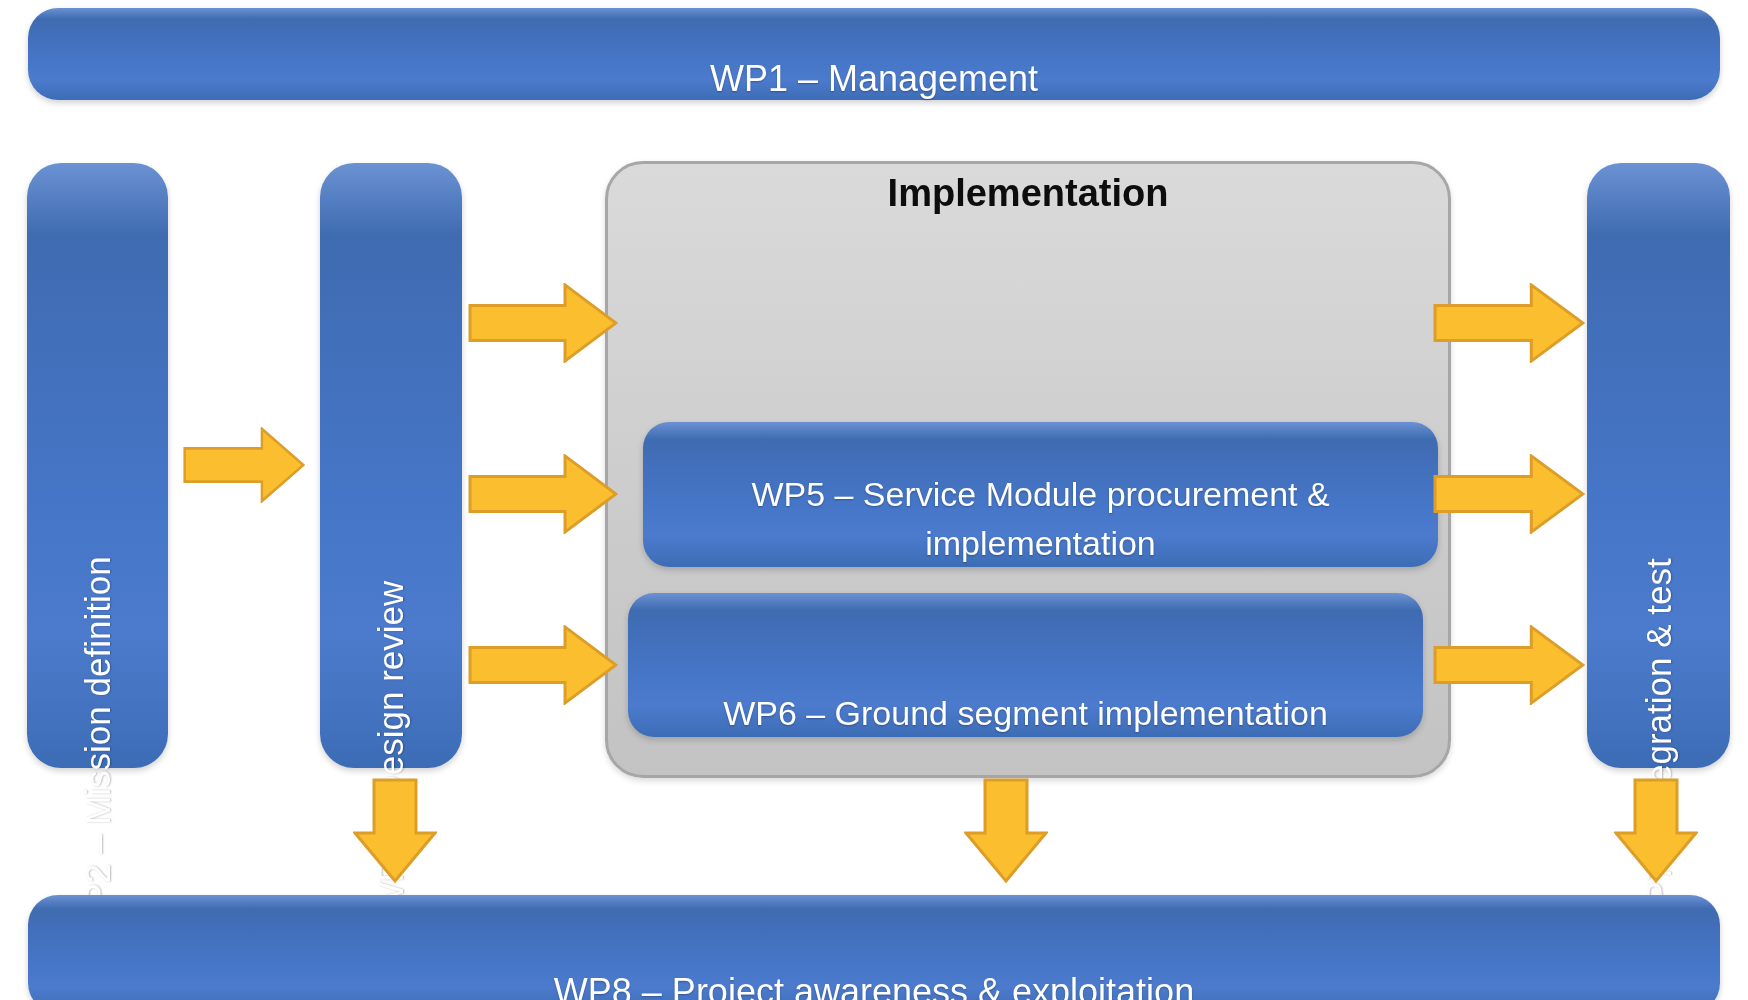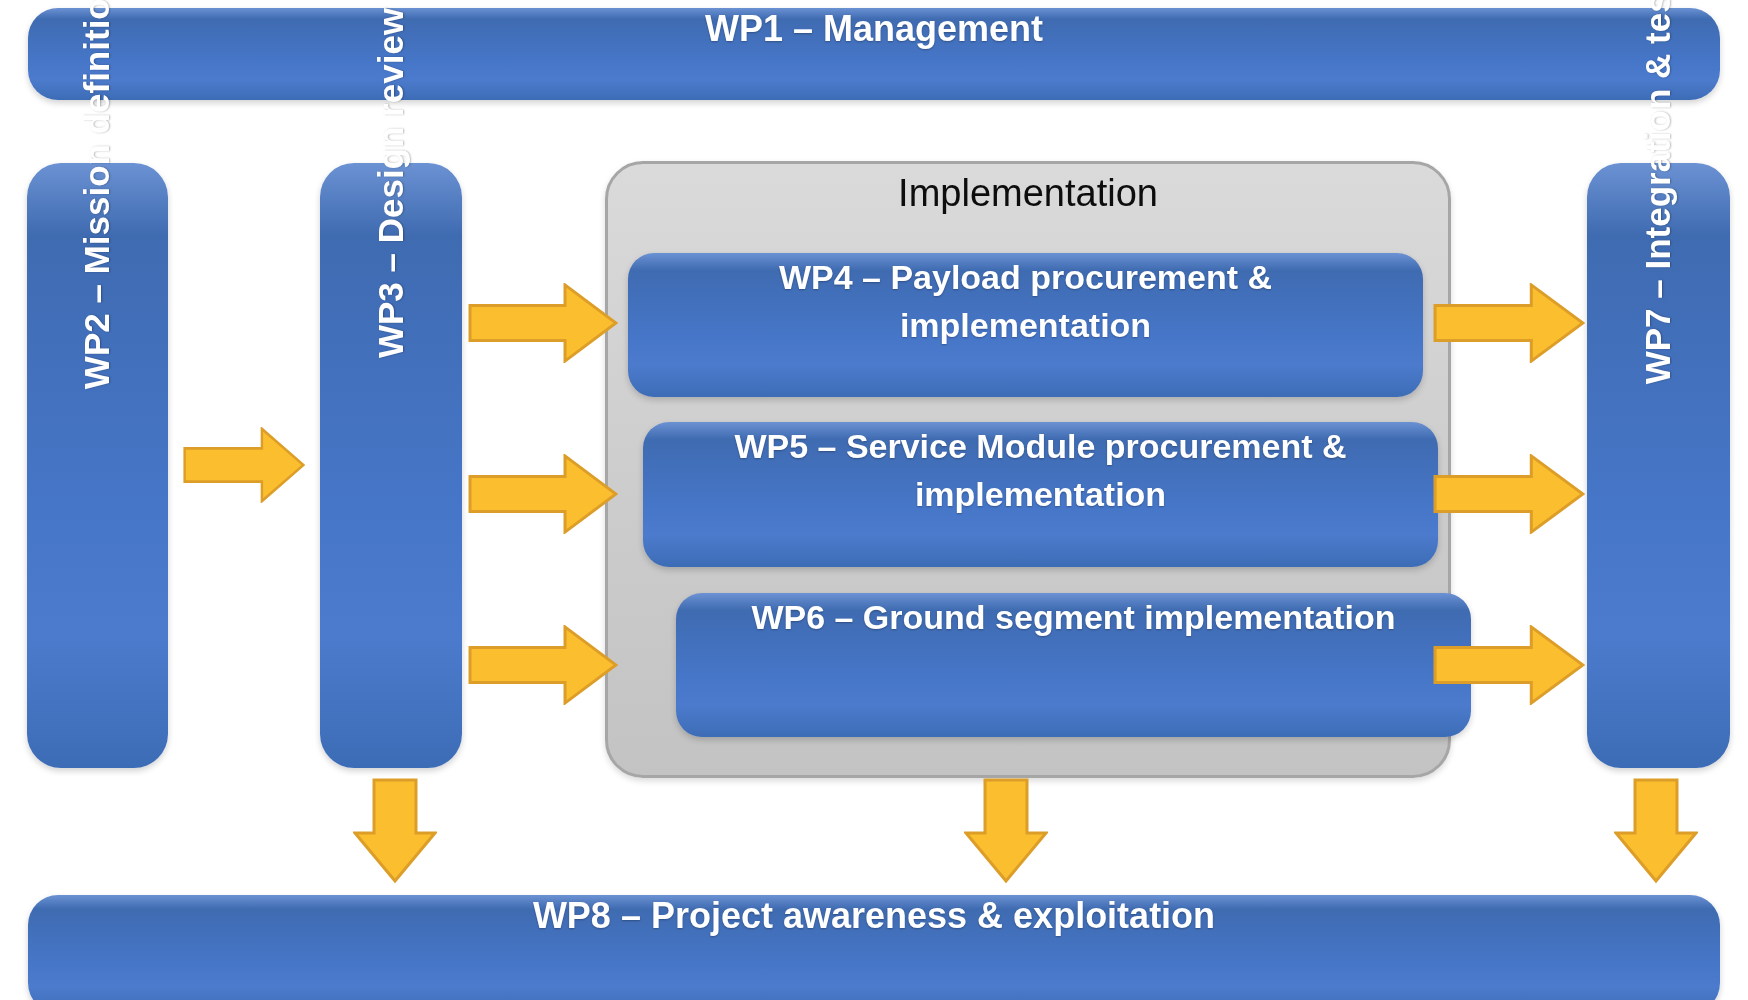--- a/index.html
+++ b/index.html
@@ -14,24 +14,24 @@
     height: 1000px;
     background: #ffffff;
     overflow: hidden;
   }
   
   .wpbox {
     position: absolute;
     background: linear-gradient(180deg, #6b92d3 0%, #3f6bb1 12%, #4676c8 58%, #4c7bcd 78%, #3d6cb6 100%);
     box-shadow: 0 3px 6px rgba(0,0,0,0.18);
     display: flex;
-    align-items: flex-start;
+    align-items: flex-end;
     justify-content: center;
     color: #ffffff;
-    font-weight: bold;
+    font-weight: normal;
     text-shadow: 0 1px 2px rgba(0,0,0,0.28);
     box-sizing: border-box;
   }
   .bar { border-radius: 30px; font-size: 36px; }
   .col { border-radius: 34px; }
   .inner { border-radius: 26px; font-size: 34px; line-height: 1.42; text-align: center; }
   .inner .label { max-width: 680px; }
   
   .vlabel {
     transform: rotate(-90deg);
@@ -46,21 +46,21 @@
     border: 3px solid #a6a6a6;
     border-radius: 38px;
     box-sizing: border-box;
     box-shadow: 0 3px 6px rgba(0,0,0,0.15);
   }
   .imp-title {
     position: absolute;
     left: 605px; top: 172px; width: 846px;
     text-align: center;
     font-size: 38px;
-    font-weight: normal;
+    font-weight: bold;
     color: #0d0d0d;
   }
   
   .arrow { position: absolute; }
   .arrow polygon {
     fill: #FBBE2E;
     stroke: #DC9E28;
     stroke-width: 3;
     stroke-linejoin: miter;
   }
@@ -86,29 +86,26 @@
     <span class="vlabel">WP2 – Mission definition</span>
   </div>
 
   <div class="wpbox col" style="left:320px; top:163px; width:142px; height:605px;">
     <span class="vlabel">WP3 – Design review</span>
   </div>
 
   <div class="gray-container"></div>
   <div class="imp-title">Implementation</div>
 
-  <div class="wpbox inner" style="left:628px; top:253px; width:795px; height:144px;">
-    <span class="label">WP4 – Payload procurement &amp; implementation</span>
-  </div>
 
   <div class="wpbox inner" style="left:643px; top:422px; width:795px; height:145px;">
     <span class="label">WP5 – Service Module procurement &amp; implementation</span>
   </div>
 
-  <div class="wpbox inner" style="left:628px; top:593px; width:795px; height:144px;margin-left:48px;">
+  <div class="wpbox inner" style="left:628px; top:593px; width:795px; height:144px;">
     <span class="label">WP6 – Ground segment implementation</span>
   </div>
 
   <div class="wpbox col" style="left:1587px; top:163px; width:143px; height:605px;">
     <span class="vlabel">WP7 – Integration &amp; test</span>
   </div>
 
   <div class="wpbox bar" style="left:28px; top:895px; width:1692px; height:118px;">
     <span>WP8 – Project awareness &amp; exploitation</span>
   </div>

